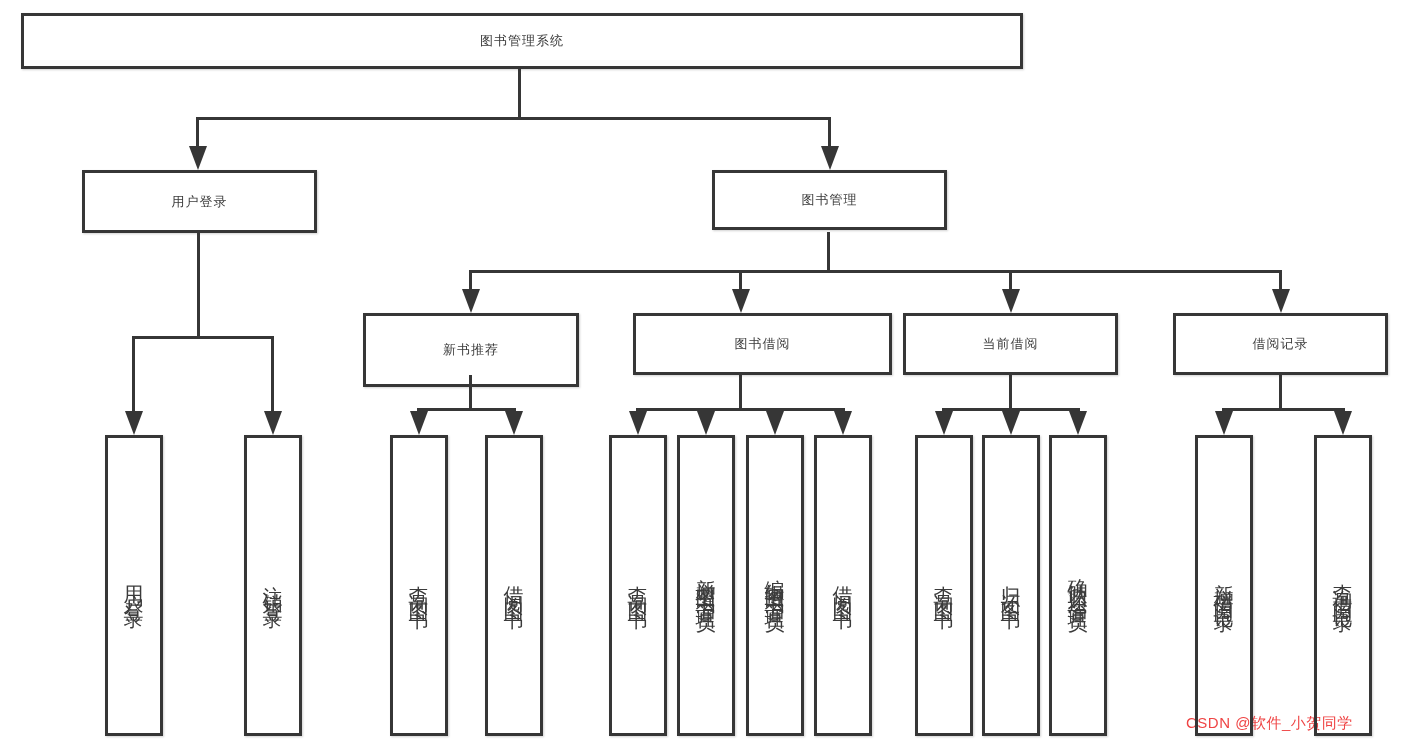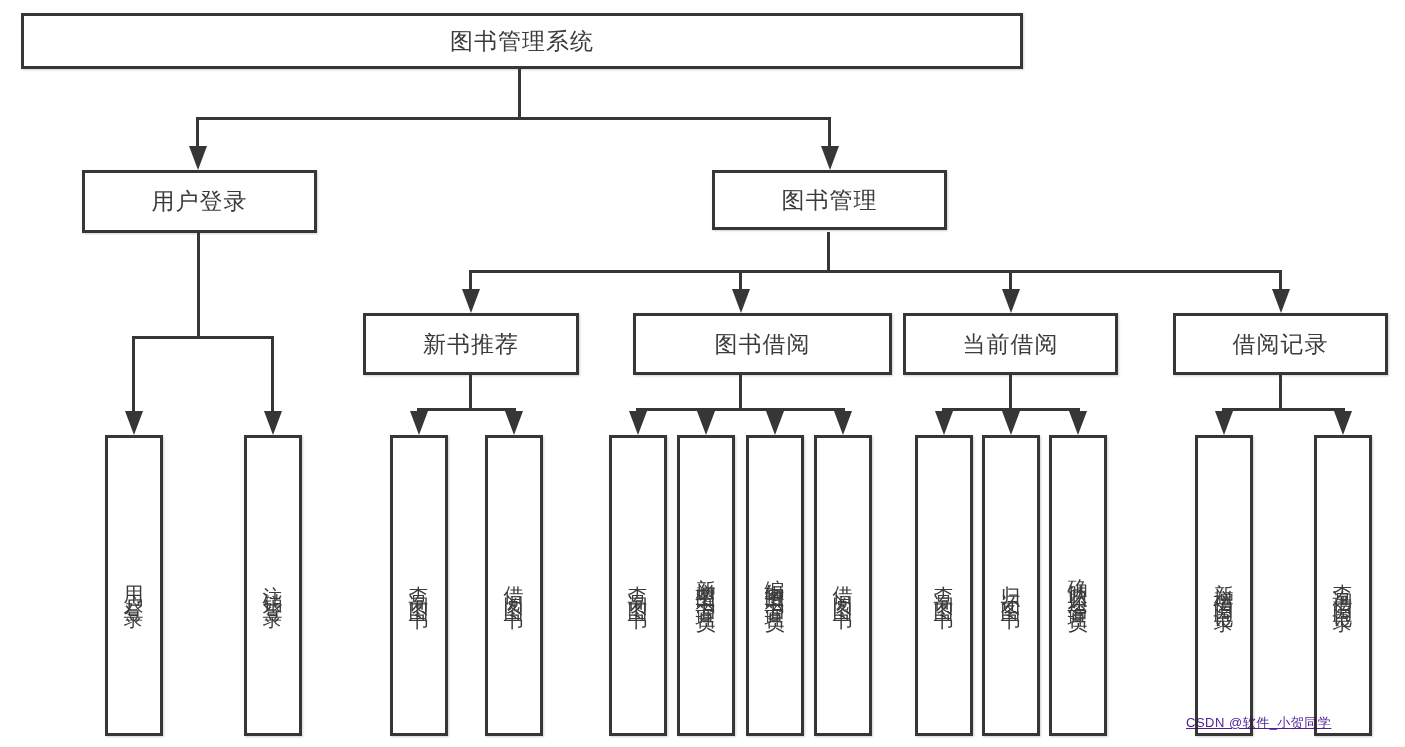--- a/index.html
+++ b/index.html
@@ -15,21 +15,21 @@
     box-sizing:border-box;
     background:#ffffff;
     border:3px solid #363636;
     color:#3b3b3b;
     display:flex;
     align-items:center;
     justify-content:center;
     box-shadow:1px 1px 2px rgba(0,0,0,0.18);
   }
   .hbox{
-    font-size:23px;
+    font-size:13px;
     letter-spacing:1px;
   }
   .vbox{
     writing-mode:vertical-rl;
     text-orientation:mixed;
     font-size:20px;
     letter-spacing:8px;
     line-height:1;
     border-width:3px;
   }
@@ -42,39 +42,38 @@
   .arr{
     position:absolute;
     width:0;height:0;
     border-left:9px solid transparent;
     border-right:9px solid transparent;
     border-top:24px solid #363636;
   }
   .watermark{
     position:absolute;
     left:1186px;top:714px;
-    font-size:13px;
-    color:#4c1d95;
+    font-size:15px;
+    color:#ef4444;
     letter-spacing:0.5px;
     mix-blend-mode:darken;
     white-space:nowrap;
-    text-decoration:underline;
   }
 </style>
 </head>
 <body>
 
 <div id="stage">
 
   <div class="box hbox" style="left:21px;top:13px;width:1002px;height:56px">图书管理系统</div>
 
   <div class="box hbox" style="left:82px;top:170px;width:235px;height:63px">用户登录</div>
   <div class="box hbox" style="left:712px;top:170px;width:235px;height:60px">图书管理</div>
 
-  <div class="box hbox" style="left:363px;top:313px;width:216px;height:62px">新书推荐</div>
+  <div class="box hbox" style="left:363px;top:313px;width:216px;height:74px">新书推荐</div>
   <div class="box hbox" style="left:633px;top:313px;width:259px;height:62px">图书借阅</div>
   <div class="box hbox" style="left:1173px;top:313px;width:215px;height:62px">借阅记录</div>
   <div class="box hbox" style="left:903px;top:313px;width:215px;height:62px">当前借阅</div>
 
   <div class="box vbox" style="left:105px;top:435px;width:58px;height:301px">用户登录</div>
   <div class="box vbox" style="left:244px;top:435px;width:58px;height:301px">注销登录</div>
   <div class="box vbox" style="left:390px;top:435px;width:58px;height:301px">查询图书</div>
   <div class="box vbox" style="left:485px;top:435px;width:58px;height:301px">借阅图书</div>
   <div class="box vbox" style="left:609px;top:435px;width:58px;height:301px">查询图书</div>
   <div class="box vbox" style="left:677px;top:435px;width:58px;height:301px;letter-spacing:5px">新增图书（管理员）</div>

